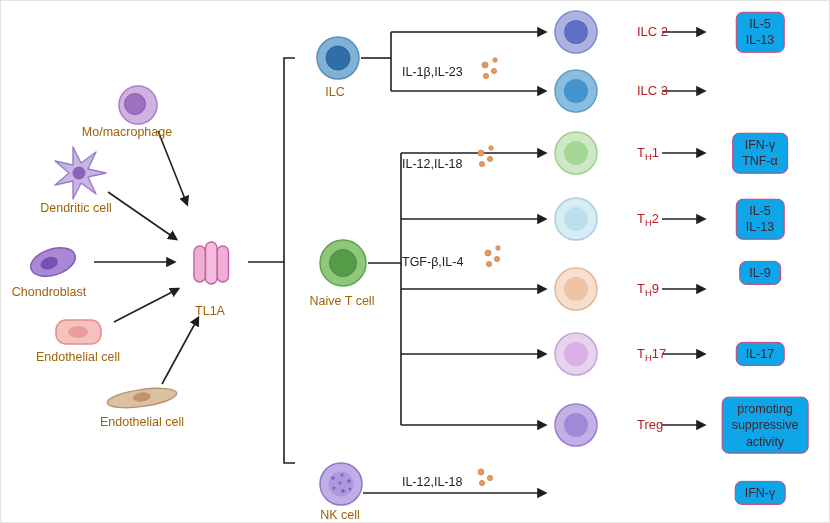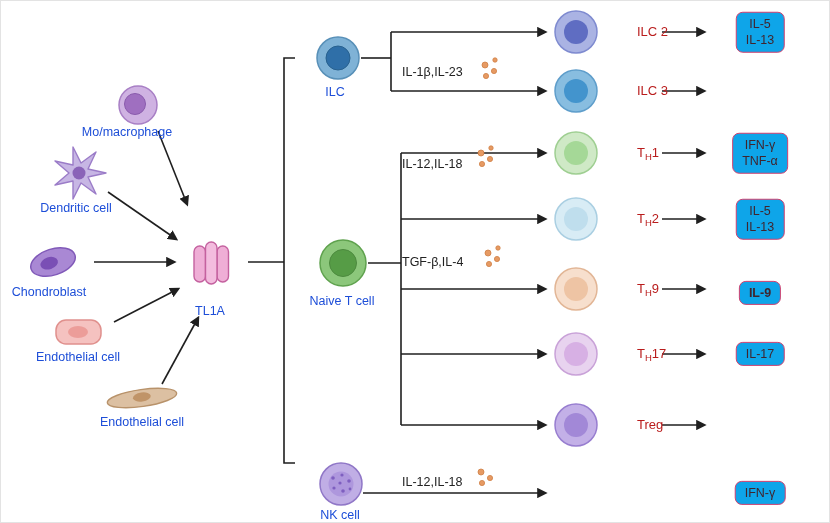--- a/index.html
+++ b/index.html
@@ -4,21 +4,21 @@
 <style>
   html,body { margin:0; padding:0; background:#fff; }
   .canvas {
     position:relative; width:830px; height:523px; overflow:hidden;
     background:#ffffff; border:1px solid #e3e3e3; box-sizing:border-box;
     font-family:"Liberation Sans","DejaVu Sans",sans-serif; color:#222;
   }
   .layer { position:absolute; left:0; top:0; }
   .clabel {
     position:absolute; transform:translateX(-50%);
-    font-size:12.5px; color:#1d4ed8; text-align:center; white-space:nowrap;
+    font-size:12.5px; color:#a16207; text-align:center; white-space:nowrap;
   }
   .slabel {
     position:absolute; font-size:12.5px; color:#222; white-space:nowrap;
   }
   .tlabel {
     position:absolute; transform:translateY(-50%);
     font-size:13px; color:#b91c1c; white-space:nowrap;margin-left:20px;
   }
   .subs { font-size:9.5px; vertical-align:-3px; }
   .obox {
@@ -229,24 +229,29 @@
     <span class="oline">IL-13</span>
   </div>
   <div class="obox" style="left:759px; top:152px;">
     <span class="oline">IFN-γ</span>
     <span class="oline">TNF-α</span>
   </div>
   <div class="obox" style="left:759px; top:218px;">
     <span class="oline">IL-5</span>
     <span class="oline">IL-13</span>
   </div>
-  <div class="obox" style="left:759px; top:292px;font-weight:bold;">
+  <div class="obox" style="left:759px; top:272px;">
     <span class="oline">IL-9</span>
   </div>
   <div class="obox" style="left:759px; top:353px;">
     <span class="oline">IL-17</span>
   </div>
+  <div class="obox" style="left:764px; top:424px;">
+    <span class="oline">promoting</span>
+    <span class="oline">suppressive</span>
+    <span class="oline">activity</span>
+  </div>
   <div class="obox" style="left:759px; top:492px;">
     <span class="oline">IFN-γ</span>
   </div>
 
 
 </div>
 
 </body></html>

